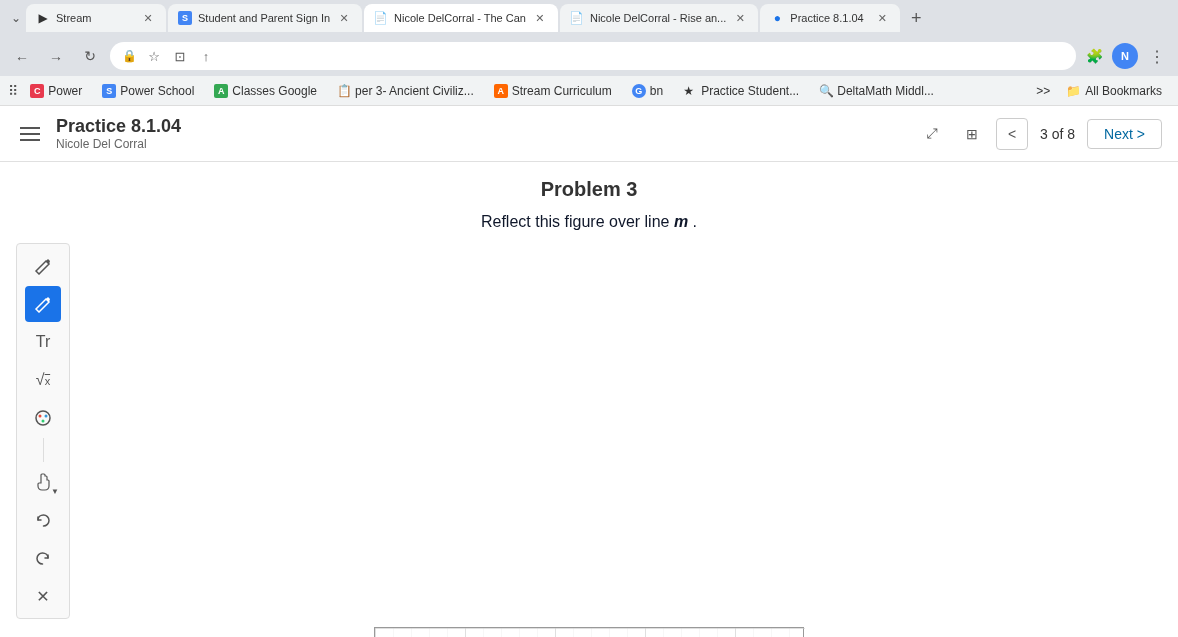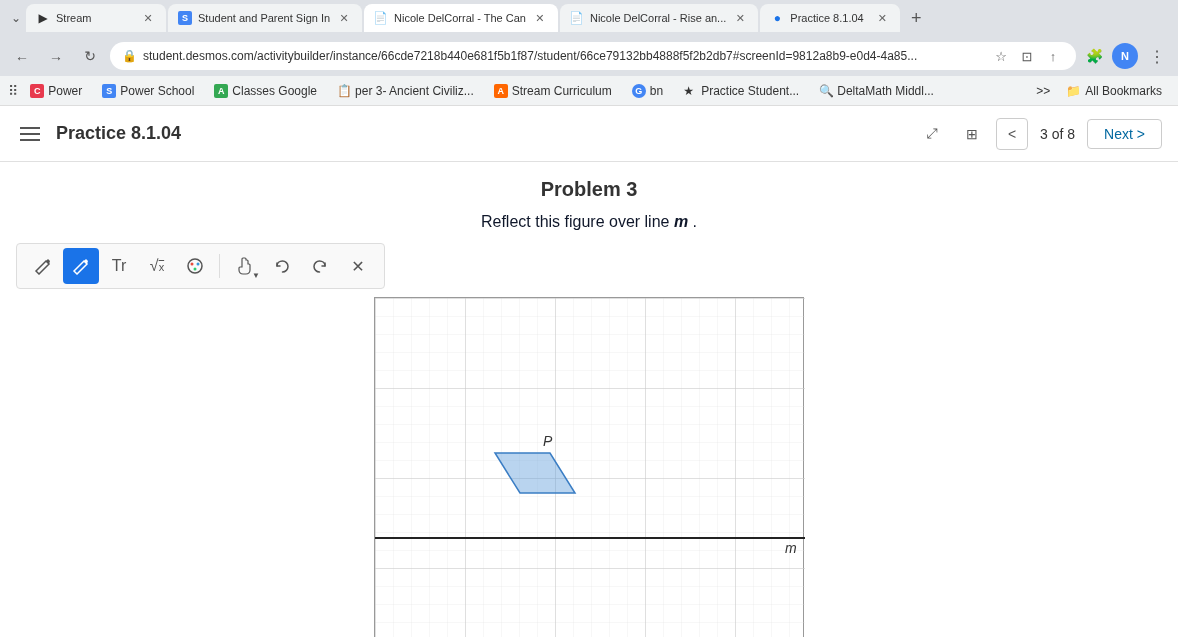--- a/index.html
+++ b/index.html
@@ -87,21 +87,21 @@
     .main-area { display: flex; flex: 1; }
     .problem-panel { flex: 1; display: flex; flex-direction: column; align-items: center; padding: 16px; }
     .problem-title { font-size: 20px; font-weight: bold; color: #333; margin-bottom: 12px; }
     .problem-instruction { font-size: 16px; color: #0f172a; margin-bottom: 12px; }
     .problem-instruction em { font-style: italic; font-weight: bold; }
 
     
     .toolbar {
       display: flex; align-items: center; gap: 2px; padding: 4px 8px;
       border: 1px solid #ddd; border-radius: 4px; background: #f9f9f9;
-      margin-bottom: 8px; align-self: flex-start;
+      margin-bottom: 8px; align-self: flex-start; flex-direction: column;
     }
     .tool-btn {
       width: 36px; height: 36px; display: flex; align-items: center; justify-content: center;
       border-radius: 4px; cursor: pointer; font-size: 16px; color: #555; border: none; background: transparent;
     }
     .tool-btn.active { background: #1a73e8; color: #fff; }
     .tool-separator { width: 1px; height: 24px; background: #ddd; margin: 0 4px; }
 
     
     .grid-container {
@@ -152,21 +152,20 @@
     <div class="tab-new">+</div>
   </div>
 
   <div class="address-bar">
     <button class="nav-btn">←</button>
     <button class="nav-btn">→</button>
     <button class="nav-btn">↻</button>
 
     <div class="url-bar">
       <span style="color:#555;font-size:12px;">🔒</span>
-      <span class="url-text">student.desmos.com/activitybuilder/instance/66cde7218b440e681f5b1f87/student/66ce79132bb4888f5f2b2db7#screenId=9812a8b9-e0d4-4a85...</span>
       <div class="url-icons">
         <span class="url-icon-btn">☆</span>
         <span class="url-icon-btn">⊡</span>
         <span class="url-icon-btn">↑</span>
       </div>
     </div>
 
     <div class="extensions-area">
       <span class="ext-btn">🧩</span>
       <span class="ext-btn" style="background:#4285f4;color:#fff;border-radius:50%;font-size:11px;font-weight:bold;">N</span>
@@ -232,20 +231,21 @@
   <div class="app-header">
     <div class="hamburger">
       <svg width="20" height="20" viewBox="0 0 20 20">
         <rect y="3" width="20" height="2" fill="#555"></rect>
         <rect y="9" width="20" height="2" fill="#555"></rect>
         <rect y="15" width="20" height="2" fill="#555"></rect>
       </svg>
     </div>
     <div class="header-title-area">
       <div class="header-title">Practice 8.1.04</div>
+      <div class="header-subtitle">Nicole Del Corral</div>
     </div>
     <div class="header-right">
       <div class="header-icon-btn expand-btn">⤢</div>
       <div class="header-icon-btn grid-btn">⊞</div>
 
       <div class="nav-arrows">
         <div class="nav-arrow">&lt;</div>
         <span class="page-indicator">3 of 8</span>
         <div class="next-btn">
           <span>Next</span>

